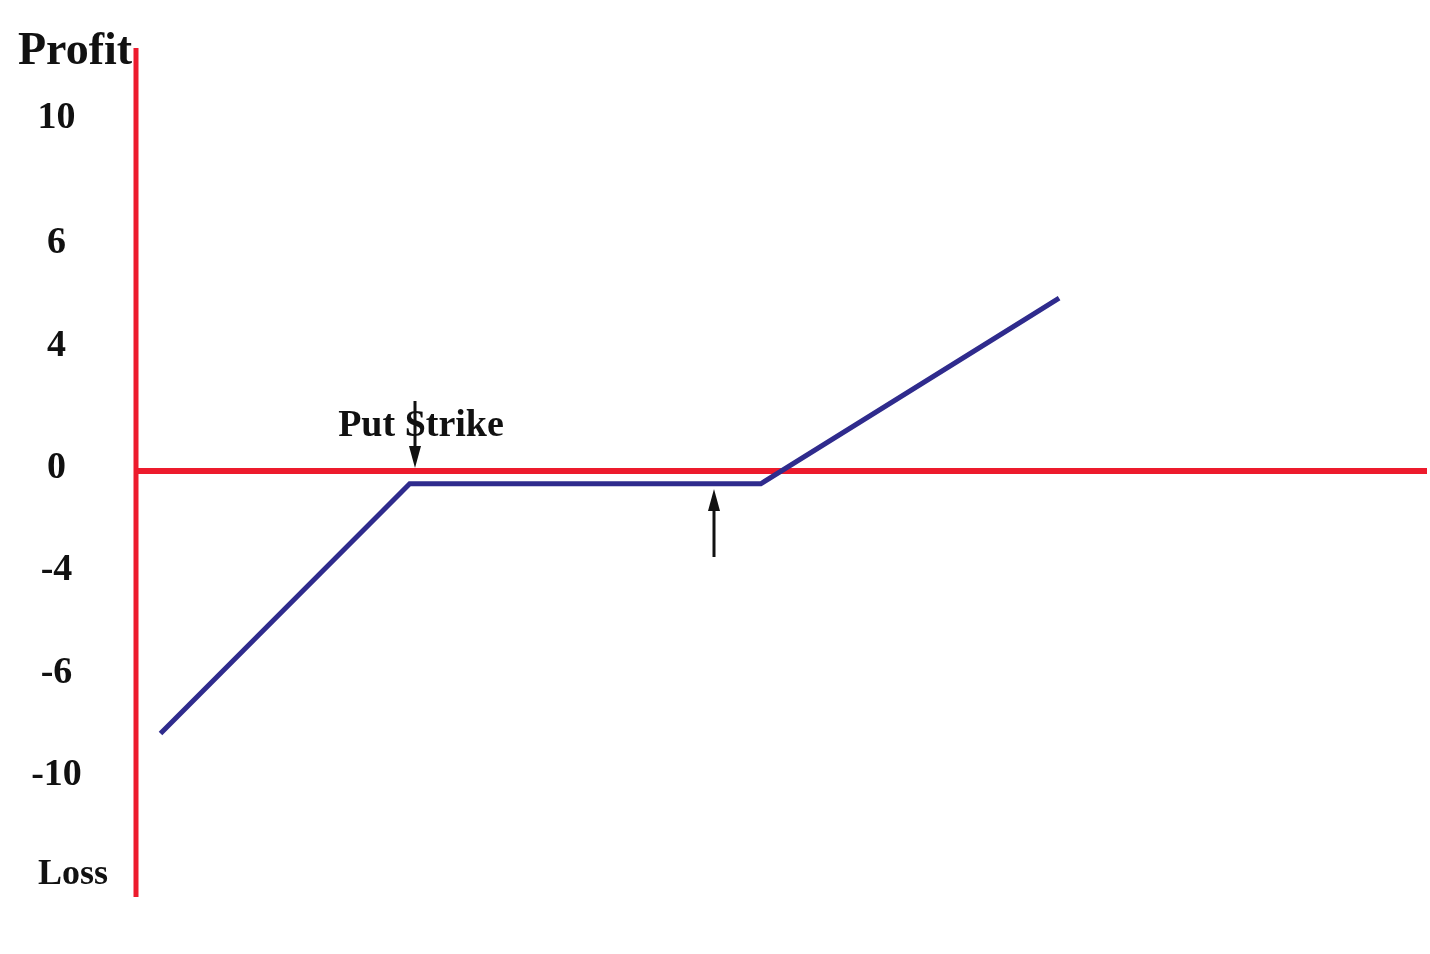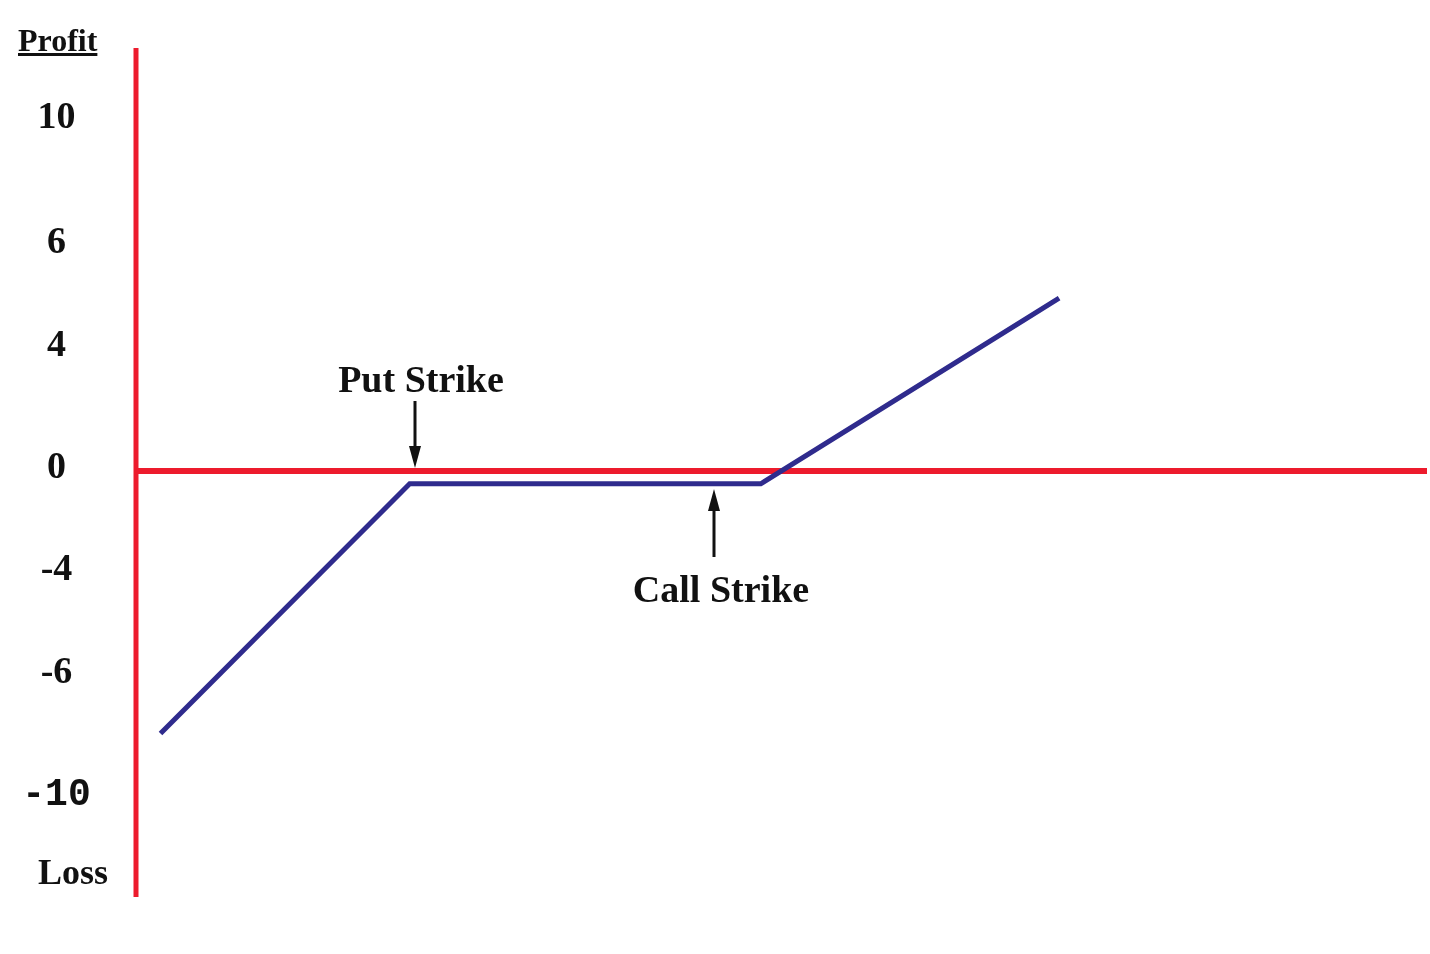--- a/index.html
+++ b/index.html
@@ -8,23 +8,23 @@
     width: 1430px;
     height: 954px;
     background: #ffffff;
     overflow: hidden;
     font-family: "Liberation Serif", "DejaVu Serif", serif;
     font-weight: bold;
     color: var(--text, #111111);
   }
   .figure svg { position: absolute; left: 0; top: 0; }
   .label { position: absolute; white-space: nowrap; }
-  .profit-label { left: 18px;  top: 22px;  font-size: 32px; text-decoration: underline; }
+  .profit-label { left: 18px;  top: 22px;  font-size: 46px; }
   .loss-label   { left: 26px;  top: 851px; font-size: 36px; margin-left: 12px; }
-  .strike-label { font-size: 38px; transform: translateX(-50%); }
+  .strike-label { font-size: 38px; transform: translateX(-50%); margin-top: 44px; }
   .put-strike-label  { left: 421px; top: 357px; }
   .call-strike-label { left: 721px; top: 567px; }
   .tick {
     position: absolute;
     left: 0;
     width: 113px;
     text-align: center;
     font-size: 38px;
     line-height: 40px;
   }
@@ -38,30 +38,29 @@
 
   <div class="label loss-label">Loss</div>
 
   <div id="ticks">
       <div class="tick" style="top: 95px;">10</div>
       <div class="tick" style="top: 220px;">6</div>
       <div class="tick" style="top: 323px;">4</div>
       <div class="tick" style="top: 445px;">0</div>
       <div class="tick" style="top: 547px;">-4</div>
       <div class="tick" style="top: 650px;">-6</div>
-      <div class="tick" style="top: 775px; font-family: Liberation Mono, monospace;">-10</div>
+      <div class="tick" style="top: 752px;">-10</div>
     </div>
 
   <svg id="plot" width="1430" height="954" viewBox="0 0 1430 954">
       <line x1="136" y1="48" x2="136" y2="897" stroke="#ed1b2d" stroke-width="5"></line>
       <line x1="134" y1="471" x2="1427" y2="471" stroke="#ed1b2d" stroke-width="6"></line>
       <polyline points="160.5,733.4 409.7,483.8 760.8,483.8 1059.1,298.2" fill="none" stroke="#2f2b8d" stroke-width="5" stroke-linejoin="miter"></polyline>
       <line x1="415" y1="401" x2="415" y2="448" stroke="#111111" stroke-width="3"></line>
       <polygon points="415,468 409,446 421,446" fill="#111111"></polygon>
       <line x1="714" y1="557" x2="714" y2="509" stroke="#111111" stroke-width="3"></line>
       <polygon points="714,489 708,511 720,511" fill="#111111"></polygon>
     </svg>
 
   <div class="label strike-label put-strike-label">Put Strike</div>
 
-  <div class="label strike-label call-strike-label">Call Strike</div>
 
 </div>
 
 </body></html>

